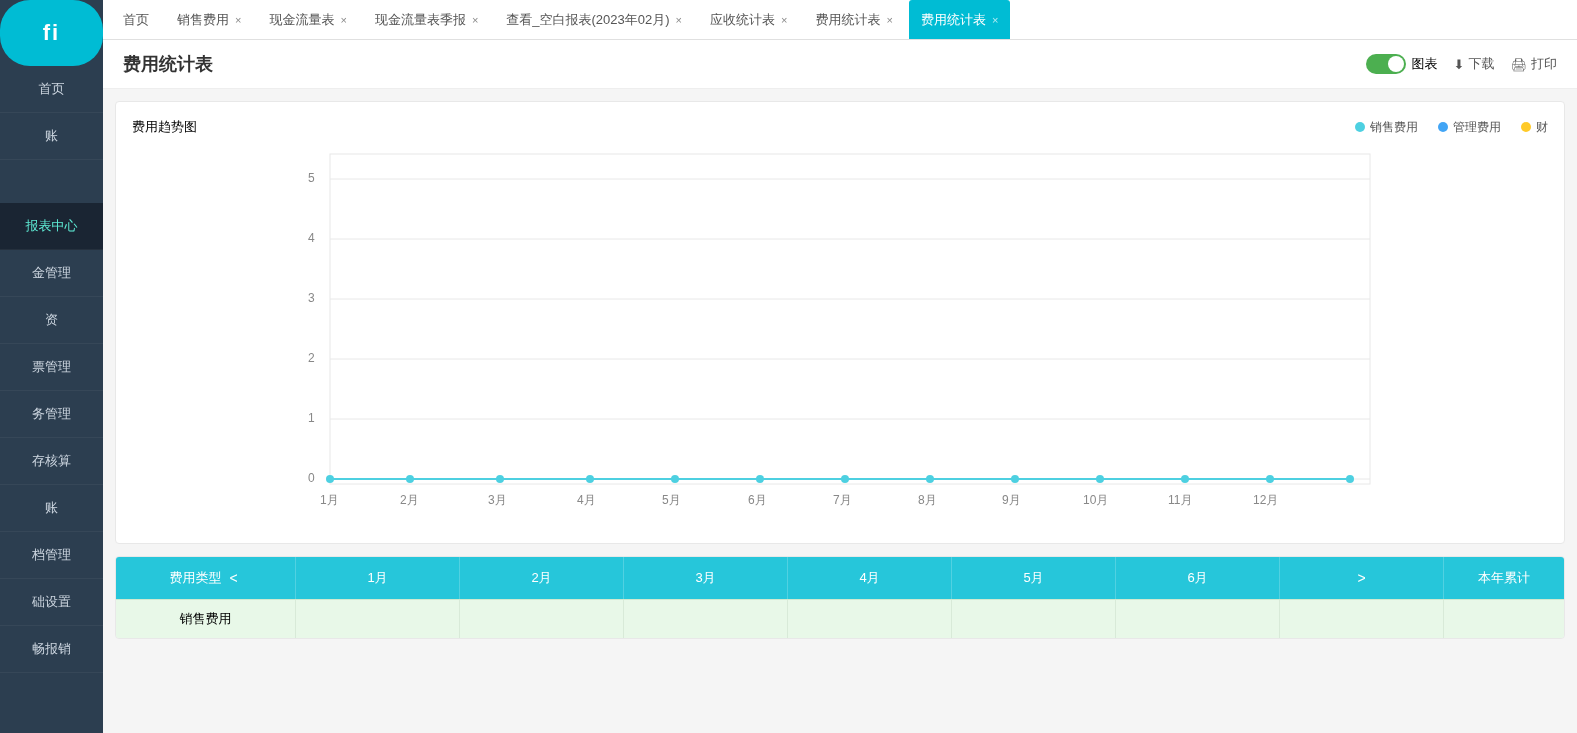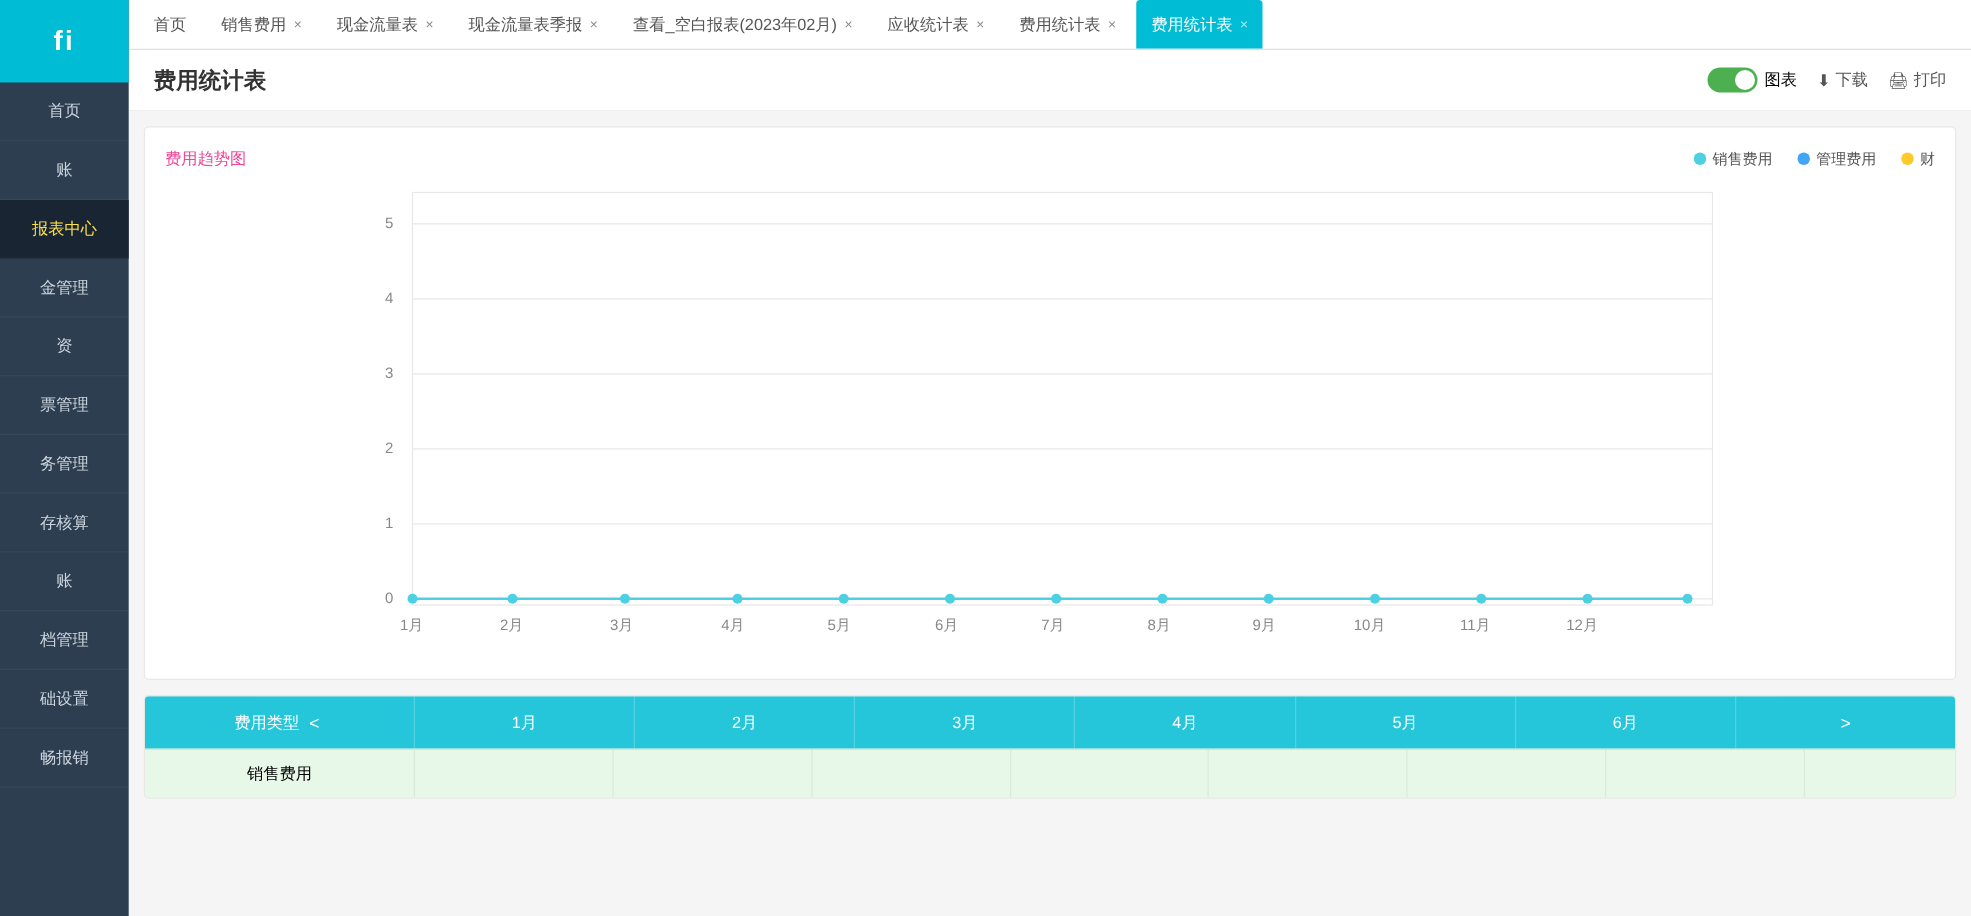--- a/index.html
+++ b/index.html
@@ -17,30 +17,31 @@
     .sidebar-logo {
       background: #00bcd4;
       height: 66px;
       display: flex;
       align-items: center;
       justify-content: center;
       font-size: 22px;
       font-weight: bold;
       color: #fff;
       letter-spacing: 2px;
+      border-radius: 30px;
     }
     .sidebar-item {
       color: #cdd6e0;
       padding: 14px 0;
       text-align: center;
       font-size: 13px;
       cursor: pointer;
       border-bottom: 1px solid rgba(255,255,255,0.05);
     }
-    .sidebar-item.active { background: #1a2533; color: #fde047; }
+    .sidebar-item.active { background: #1a2533; color: #5eead4; margin-top: 43px; }
 
     
     .main {
       flex: 1;
       display: flex;
       flex-direction: column;
       overflow: hidden;
     }
 
     
@@ -145,21 +146,21 @@
       border: 1px solid #e8e8e8;
     }
     .chart-header {
       display: flex;
       align-items: center;
       justify-content: space-between;
       margin-bottom: 8px;
     }
     .chart-title {
       font-size: 13px;
-      color: #ec4899;
+      color: #000000;
     }
     .chart-legend {
       display: flex;
       align-items: center;
       gap: 20px;
     }
     .legend-item {
       display: flex;
       align-items: center;
       gap: 5px;
@@ -193,21 +194,21 @@
     .th-cell {
       padding: 12px 8px;
       text-align: center;
       border-right: 1px solid rgba(255,255,255,0.2);
       display: flex;
       align-items: center;
       justify-content: center;
       gap: 4px;
     }
     .th-cell:last-child { border-right: none; }
-    .col-type { width: 216px; flex-shrink: 0; }
+    .col-type { width: 180px; flex-shrink: 0; }
     .col-month { flex: 1; }
     .col-total { width: 120px; flex-shrink: 0; }
 
     .table-row {
       display: flex;
       background: #e8f8e8;
       border-top: 1px solid #d0ead0;
       font-size: 13px;
     }
     .td-cell {
@@ -374,20 +375,21 @@
         </div>
         <div class="th-cell col-month">1月</div>
         <div class="th-cell col-month">2月</div>
         <div class="th-cell col-month">3月</div>
         <div class="th-cell col-month">4月</div>
         <div class="th-cell col-month">5月</div>
         <div class="th-cell col-month">6月</div>
         <div class="th-cell col-month">
           <span class="nav-arrow">&gt;</span>
         </div>
+        <div class="th-cell col-total">本年累计</div>
       </div>
       <div class="table-row">
         <div class="td-cell col-type">销售费用</div>
         <div class="td-cell col-month"></div>
         <div class="td-cell col-month"></div>
         <div class="td-cell col-month"></div>
         <div class="td-cell col-month"></div>
         <div class="td-cell col-month"></div>
         <div class="td-cell col-month"></div>
         <div class="td-cell col-month"></div>

